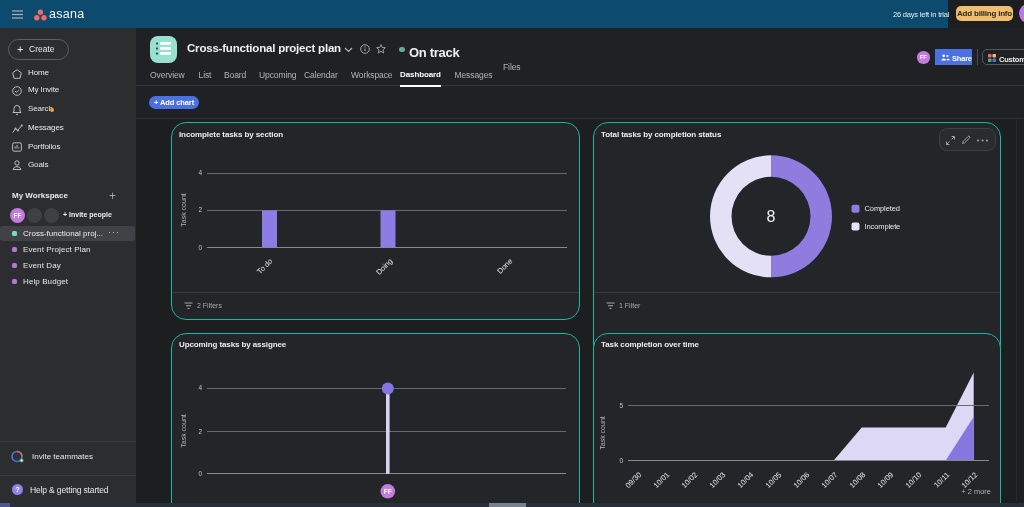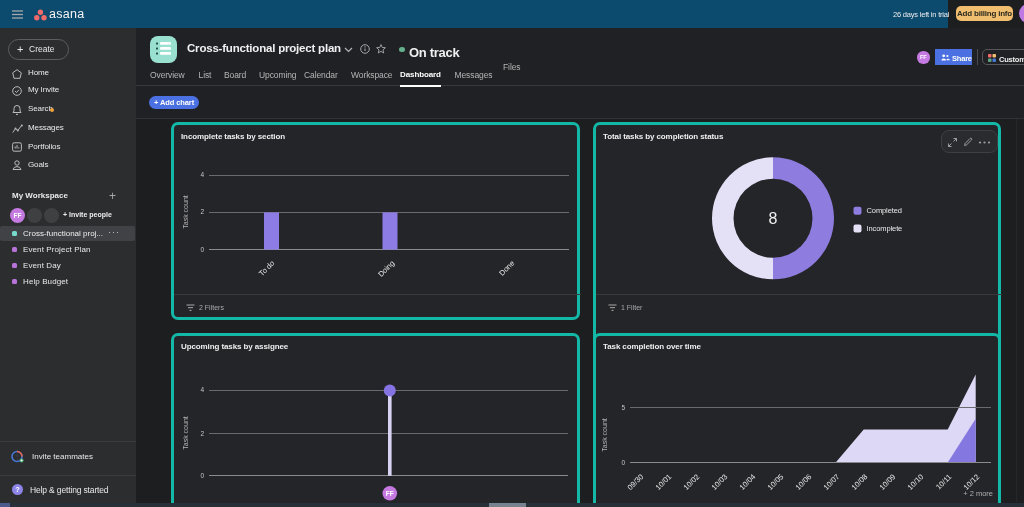--- a/index.html
+++ b/index.html
@@ -1,18 +1,18 @@
 <!DOCTYPE html>
 <html><head>
 <meta charset="utf-8">
 <style>
   html,body{margin:0;padding:0}
   body{width:1024px;height:507px;overflow:hidden;background:#1d1e20;font-family:"Liberation Sans",sans-serif;position:relative}
   .abs{position:absolute}
-  .card{position:absolute;background:#242528;border:3px solid #14b8a6;border-radius:7px;box-sizing:border-box}
+  .card{position:absolute;background:#242528;border:1px solid #14b8a6;border-radius:15px;box-sizing:border-box}
   .ctitle{position:absolute;left:7px;font-weight:bold;font-size:8px;color:#eeedef;letter-spacing:-0.1px}
   svg{display:block}
   .tab{position:absolute;font-size:8.5px;letter-spacing:-0.1px;color:#b5b4b6;white-space:nowrap}
 </style>
 </head>
 <body>
 
 <div class="abs" style="left:0;top:0;width:948px;height:28px;background:#0c4a6e">
 
   <svg class="abs" style="left:12px;top:10px" width="11" height="9" viewBox="0 0 11 9">

